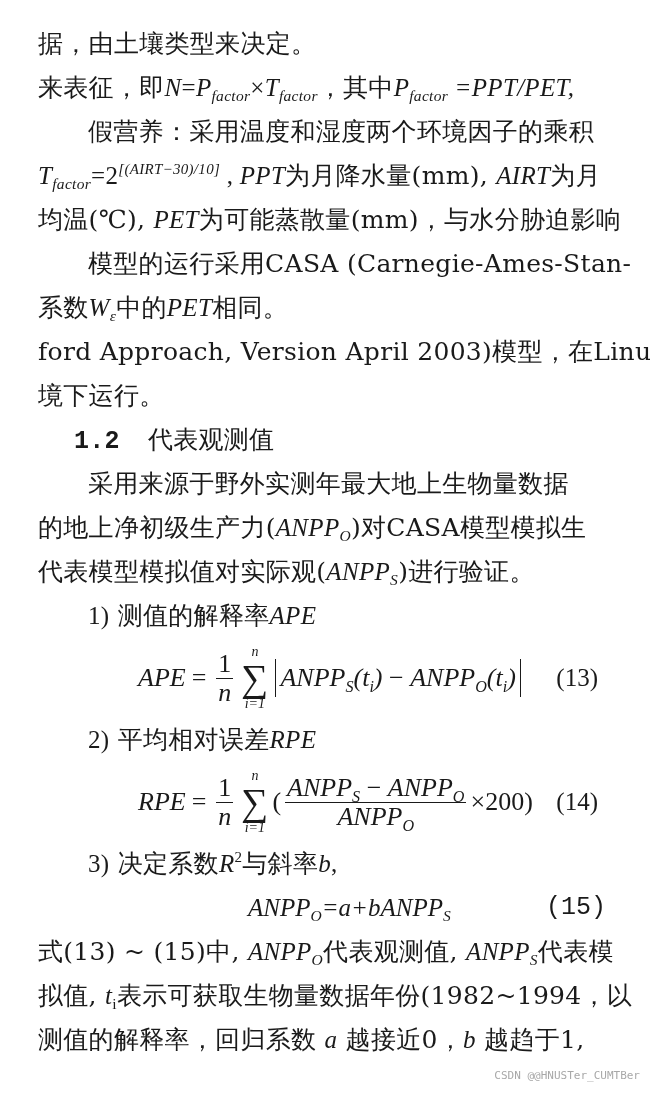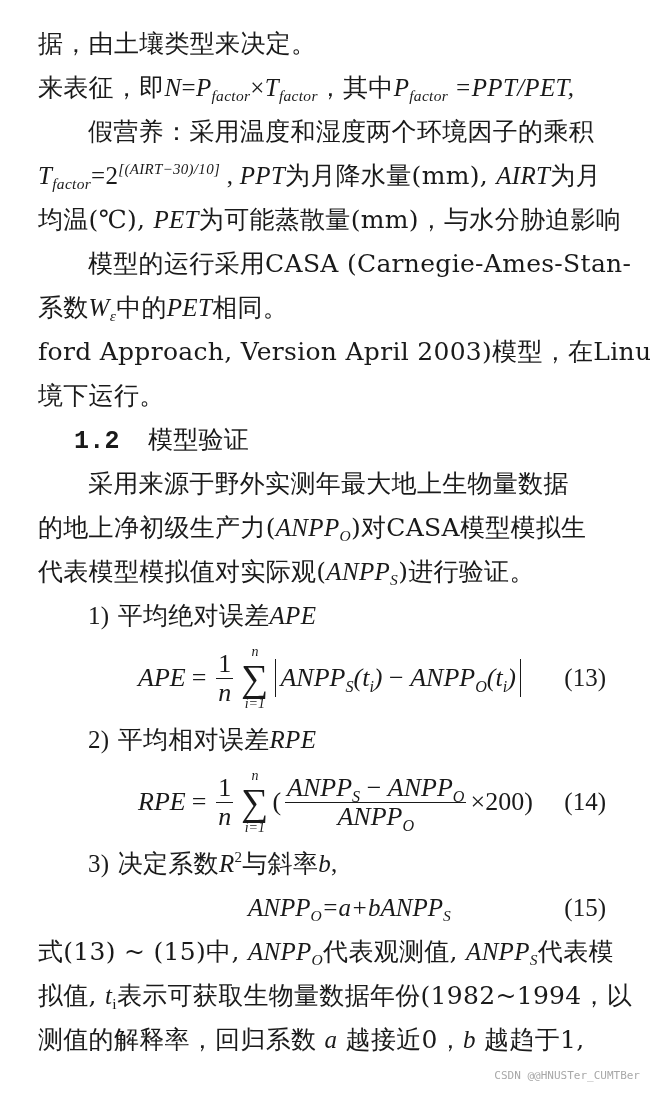--- a/index.html
+++ b/index.html
@@ -19,32 +19,32 @@
   .it { font-style: italic; font-family: "Liberation Serif", serif; }
   .ro { font-family: "Liberation Serif", serif; }
   sub { font-size: 0.62em; vertical-align: -0.35em; line-height: 0; }
   sup { font-size: 0.6em; vertical-align: 0.7em; line-height: 0; }
   .heading { font-weight: normal; }
   .heading .num { font-weight: bold; font-family: Liberation Mono, monospace; margin-right: 28px; margin-left: 36px; }
   .list-item { padding-left: 50px; }
 
   .eq { position: relative; height: 80px; font-family: "Liberation Serif", serif; font-size: 26px; }
   .eq .body { position: absolute; left: 100px; top: 0; height: 80px; display: flex; align-items: center; }
-  .eq .eqno { position: absolute; right: 6px; top: 0; height: 80px; line-height: 80px; font-size: 25px; }
+  .eq .eqno { position: absolute; right: 14px; top: 0; height: 80px; line-height: 80px; font-size: 25px; }
   .frac { display: inline-flex; flex-direction: column; align-items: center; vertical-align: middle; margin: 0 4px; }
   .frac .num, .frac .den { line-height: 1.05; padding: 0 2px; }
   .frac .bar { width: 100%; border-top: 1.5px solid #1a1a1a; }
   .sum { display: inline-flex; flex-direction: column; align-items: center; margin: 0 4px; }
   .sum .lim { font-size: 14px; font-style: italic; line-height: 1; }
   .sum .sig { font-size: 38px; line-height: 1; }
   .abs { border-left: 1.5px solid #1a1a1a; border-right: 1.5px solid #1a1a1a; padding: 4px 4px; margin: 0 3px; }
 
   .eq15 { position: relative; height: 44px; line-height: 44px; font-size: 25px; }
   .eq15 .body { position: absolute; left: 210px; }
-  .eq15 .eqno { position: absolute; right: 6px; font-family: Liberation Serif, serif; }
+  .eq15 .eqno { position: absolute; right: 6px; font-family: Liberation Mono, monospace; }
 
   .watermark {
     position: absolute; right: 10px; bottom: 28px;
     font-family: "DejaVu Sans Mono", monospace; font-size: 11px; color: #a8a8a8;
   }
 </style>
 </head>
 <body>
 
 <div class="page">
@@ -61,33 +61,33 @@
     <span>均温(℃), </span><span class="it">PET</span><span>为可能蒸散量(mm)，与水分胁迫影响</span>
   </div>
   <div class="line indent">模型的运行采用CASA (Carnegie-Ames-Stan-</div>
   <div class="line">
     <span>系数</span><span class="it"><span>W</span><sub>ε</sub></span><span>中的</span><span class="it">PET</span><span>相同。</span>
   </div>
   <div class="line">ford Approach, Version April 2003)模型，在Linux环</div>
   <div class="line">境下运行。</div>
 
   <div class="line heading">
-    <span class="num">1.2</span><span>模型验证</span>
+    <span class="num">1.2</span><span>代表观测值</span>
   </div>
 
   <div class="line indent">采用来源于野外实测年最大地上生物量数据</div>
   <div class="line">
     <span>的地上净初级生产力(</span><span class="it"><span>ANPP</span><sub>O</sub></span><span>)对CASA模型模拟生</span>
   </div>
   <div class="line">
     <span>代表模型模拟值对实际观(</span><span class="it"><span>ANPP</span><sub>S</sub></span><span>)进行验证。</span>
   </div>
 
   <div class="line list-item">
-    <span class="ro">1)</span>&nbsp;<span>平均绝对误差</span><span class="it">APE</span>
+    <span class="ro">1)</span>&nbsp;<span>测值的解释率</span><span class="it">APE</span>
   </div>
 
   <div class="eq">
     <div class="body">
       <span class="it">APE</span>
       <span style="margin:0 6px">=</span>
       <span class="frac">
           <span class="num">1</span>
           <span class="bar"></span>
           <span class="den it">n</span>

